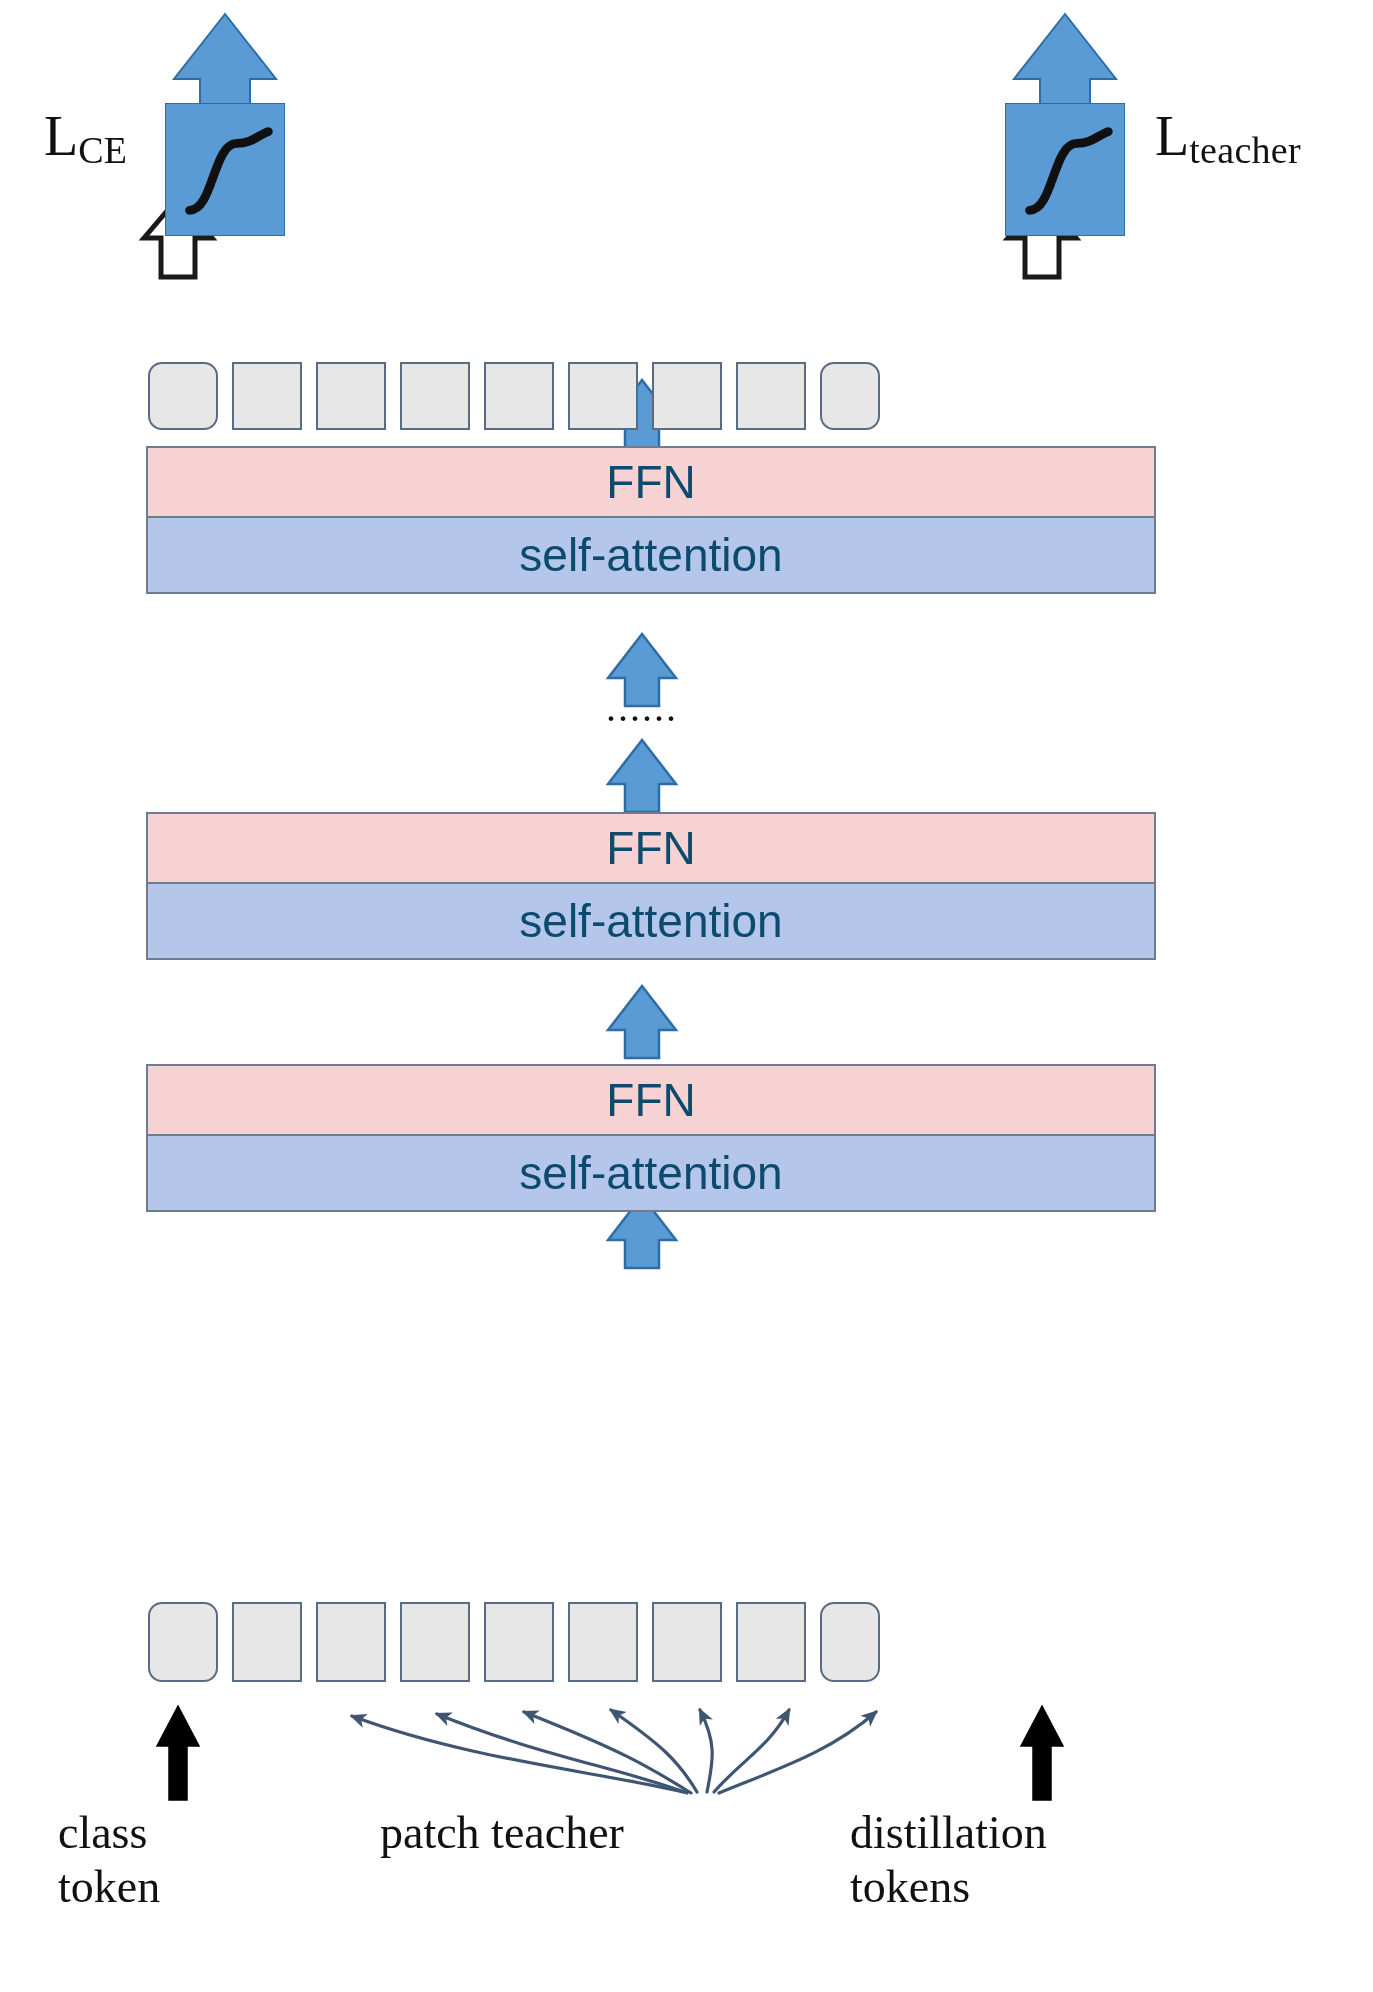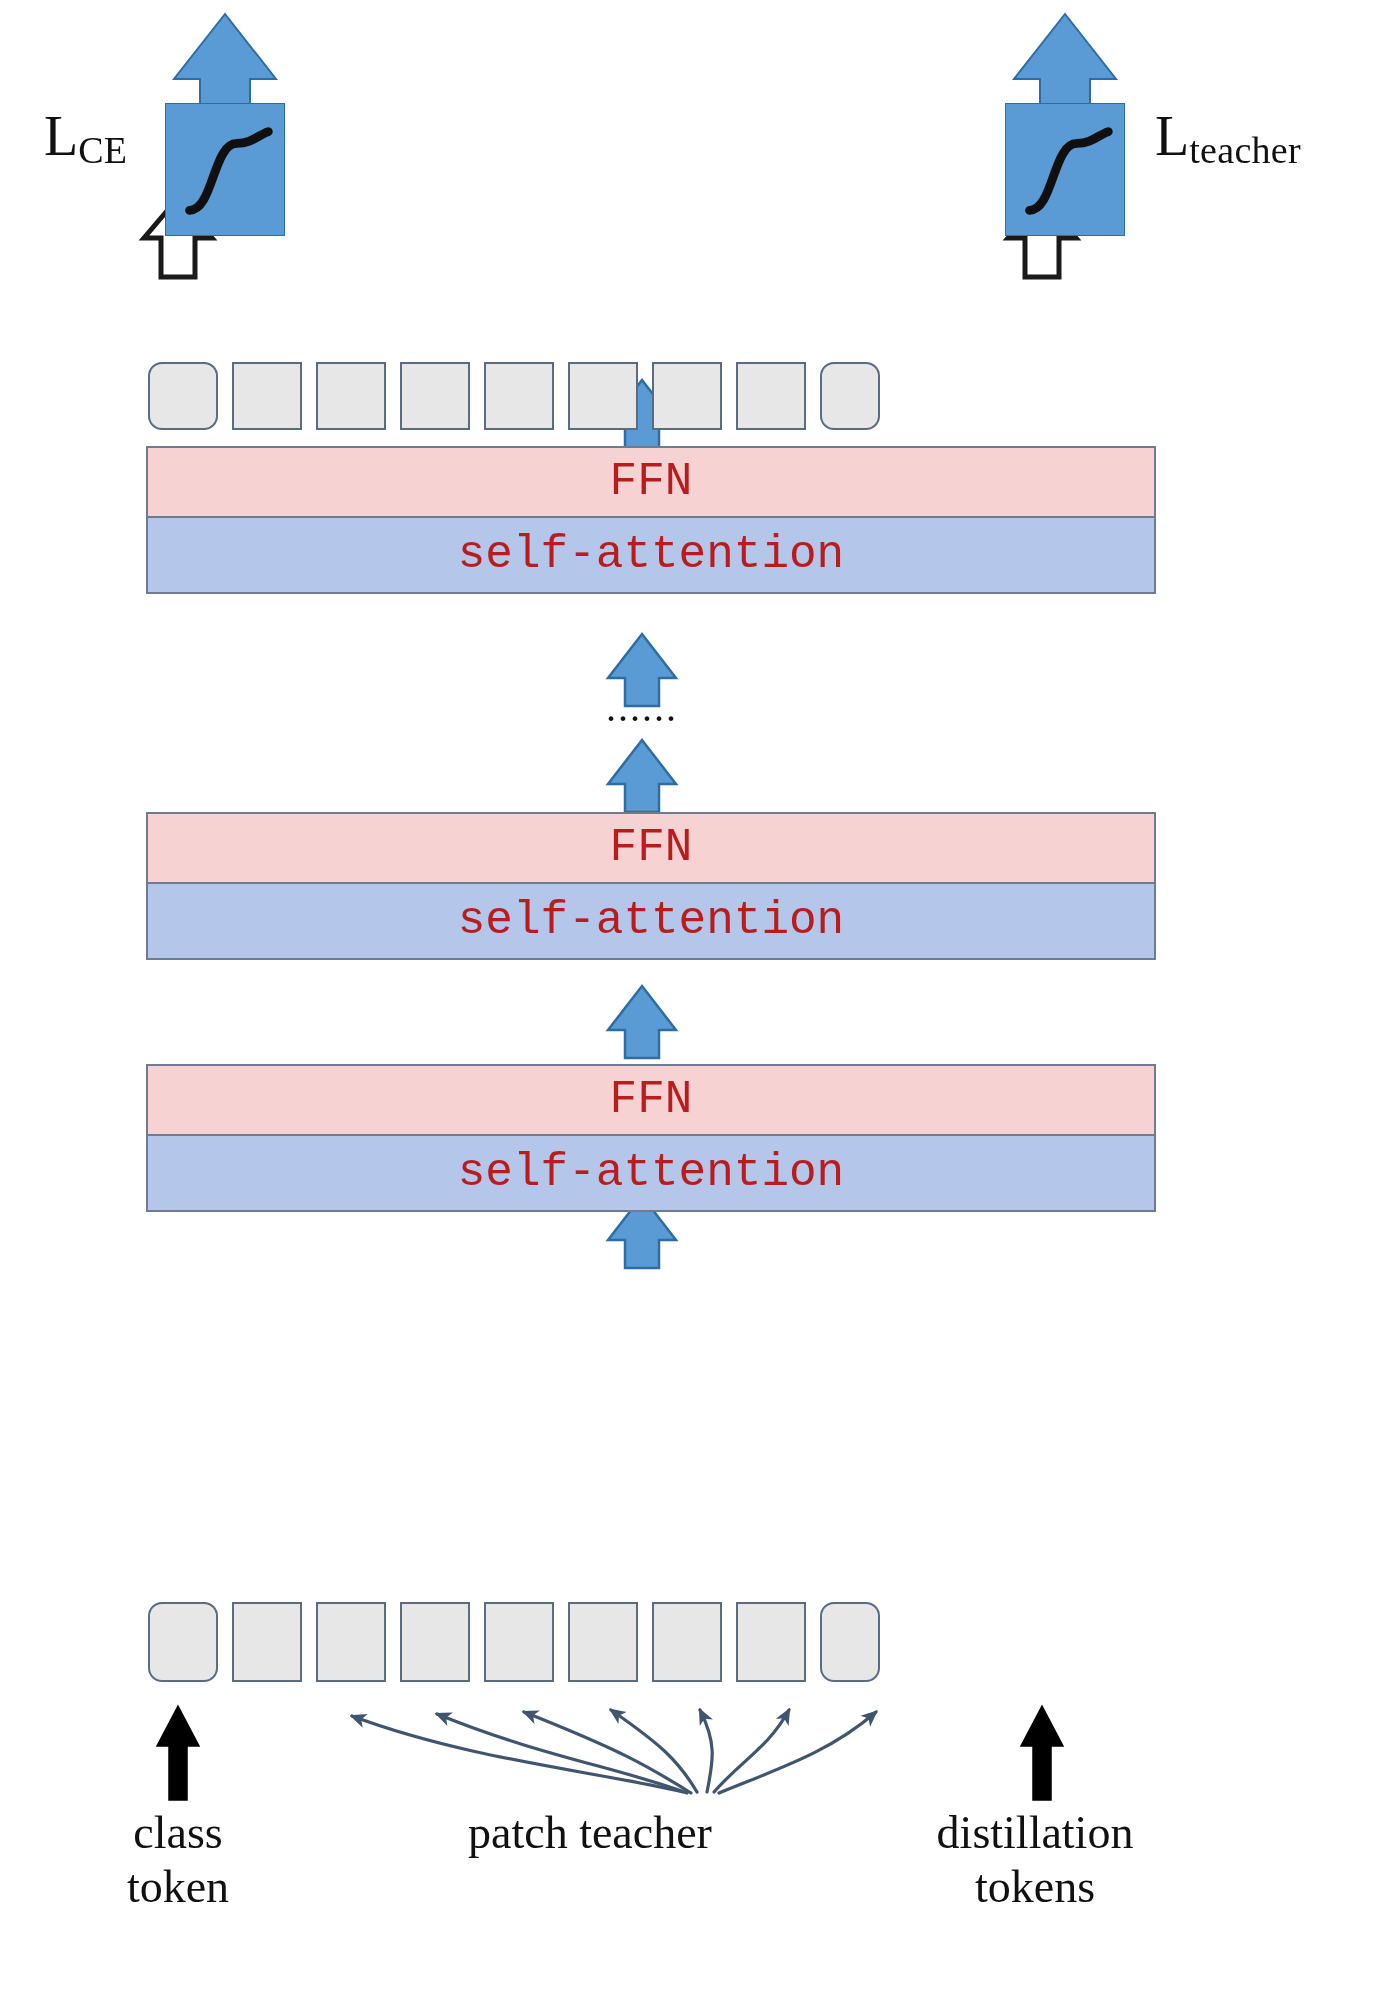--- a/index.html
+++ b/index.html
@@ -62,22 +62,22 @@
   .token.rounded-right { border-radius: 14px; }
 
   
   .block-ffn, .block-attn {
     position: absolute;
     box-sizing: border-box;
     display: flex;
     align-items: center;
     justify-content: center;
     font-size: 46px;
-    color: #b91c1c;
-    font-family: Liberation Mono, monospace;
+    color: #0c4a6e;
+    font-family: Liberation Sans, sans-serif;
   }
   .block-ffn {
     background: #F7D2D2;
     border: 2px solid #6E7B91;
   }
   .block-attn {
     background: #B4C7EA;
     border: 2px solid #6E7B91;
     border-top: none;
   }
@@ -90,21 +90,20 @@
     font-family: "Liberation Serif", "DejaVu Serif", serif;
     line-height: 1;
   }
 
   
   .caption {
     position: absolute;
     font-size: 46px;
     line-height: 1.18;
     color: #111111;
-    text-align: center;
     font-family: "Liberation Serif", "DejaVu Serif", serif;
     white-space: pre-line;
   }
 </style>
 </head>
 <body>
 
 <svg id="canvas" viewBox="0 0 1373 1992" xmlns="http://www.w3.org/2000/svg">
 
   <defs>

